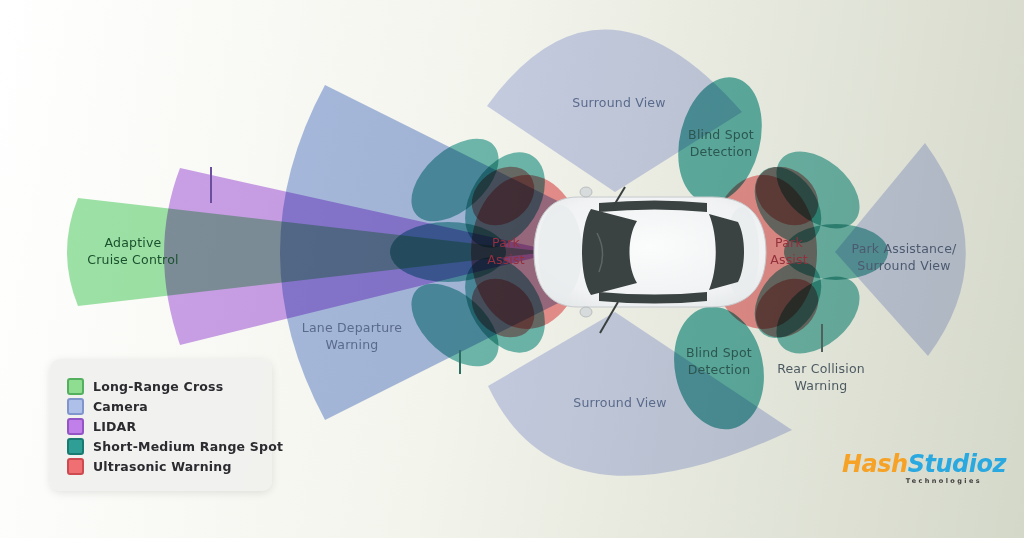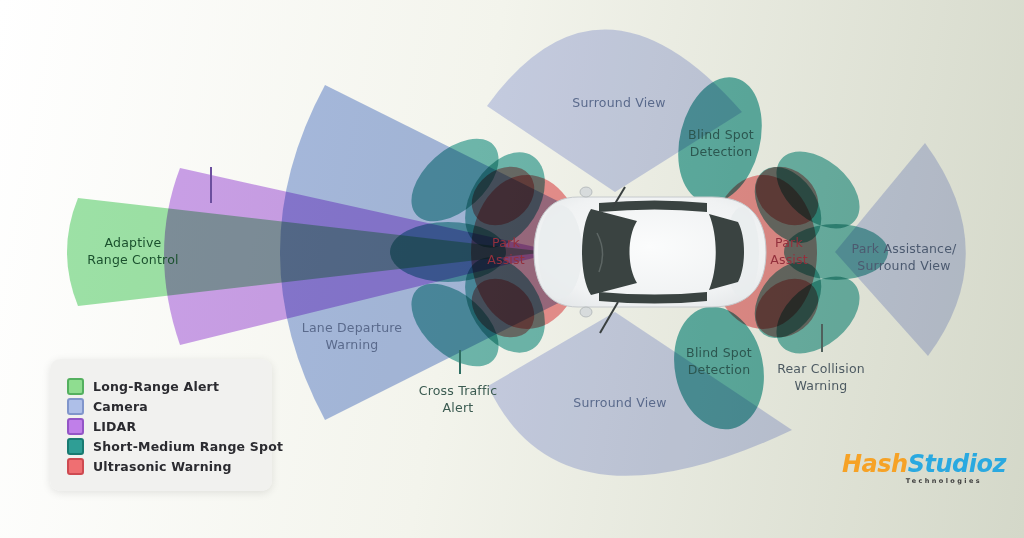--- a/index.html
+++ b/index.html
@@ -105,44 +105,42 @@
     </g>
 
     <line x1="211" y1="167" x2="211" y2="203" stroke="#6b4f9e" stroke-width="2"></line>
     <line x1="625" y1="187" x2="613" y2="207" stroke="#3a4040" stroke-width="2"></line>
     <line x1="618" y1="302" x2="600" y2="333" stroke="#3a4040" stroke-width="2"></line>
     <line x1="460" y1="350" x2="460" y2="374" stroke="#2e6e62" stroke-width="2"></line>
     <line x1="822" y1="324" x2="822" y2="352" stroke="#50605c" stroke-width="2"></line>
   </svg>
 
   <div class="label" style="left: 133px; top: 251px; color: rgb(27, 81, 46);">Adaptive
-Range Control</div>
+Cruise Control</div>
   <div class="label" style="left: 352px; top: 336px; color: rgb(90, 106, 140);">Lane Departure
 Warning</div>
   <div class="label" style="left: 619px; top: 102px; color: rgb(90, 106, 140);">Surround View</div>
   <div class="label" style="left: 721px; top: 143px; color: rgb(44, 87, 80);">Blind Spot
 Detection</div>
   <div class="label" style="left: 506px; top: 251px; color: rgb(147, 48, 60);">Park
 Assist</div>
   <div class="label" style="left: 789px; top: 251px; color: rgb(147, 48, 60);">Park
 Assist</div>
-  <div class="label" style="left: 458px; top: 399px; color: rgb(59, 91, 81);">Cross Traffic
-Alert</div>
   <div class="label" style="left: 620px; top: 402px; color: rgb(90, 106, 140);">Surround View</div>
   <div class="label" style="left: 719px; top: 361px; color: rgb(44, 87, 80);">Blind Spot
 Detection</div>
   <div class="label" style="left: 821px; top: 377px; color: rgb(77, 90, 98);">Rear Collision
 Warning</div>
   <div class="label" style="left: 904px; top: 257px; color: rgb(76, 90, 112);">Park Assistance/
 Surround View</div>
 
   <div class="legend">
     <div class="legend-row">
       <span class="swatch" style="background-color: rgb(143, 221, 144); border-color: rgb(84, 176, 95);"></span>
-      <span class="legend-label">Long-Range Alert</span>
+      <span class="legend-label">Long-Range Cross</span>
     </div>
     <div class="legend-row">
       <span class="swatch" style="background-color: rgb(174, 191, 232); border-color: rgb(128, 149, 203);"></span>
       <span class="legend-label">Camera</span>
     </div>
     <div class="legend-row">
       <span class="swatch" style="background-color: rgb(192, 127, 233); border-color: rgb(147, 85, 198);"></span>
       <span class="legend-label">LIDAR</span>
     </div>
     <div class="legend-row">

